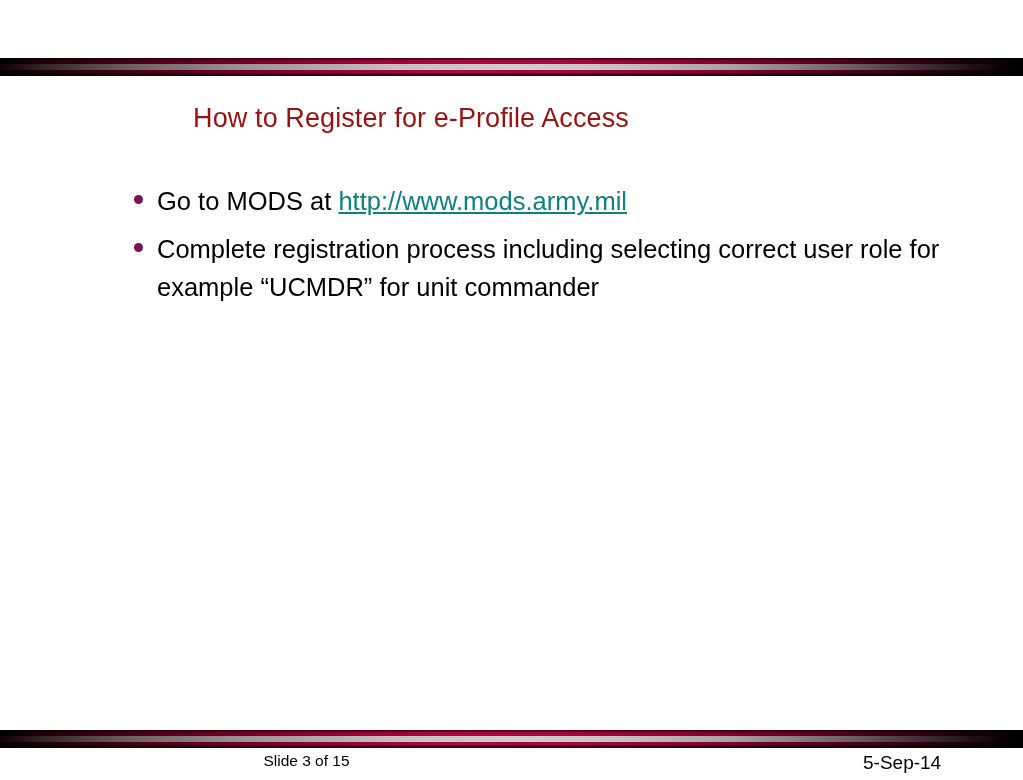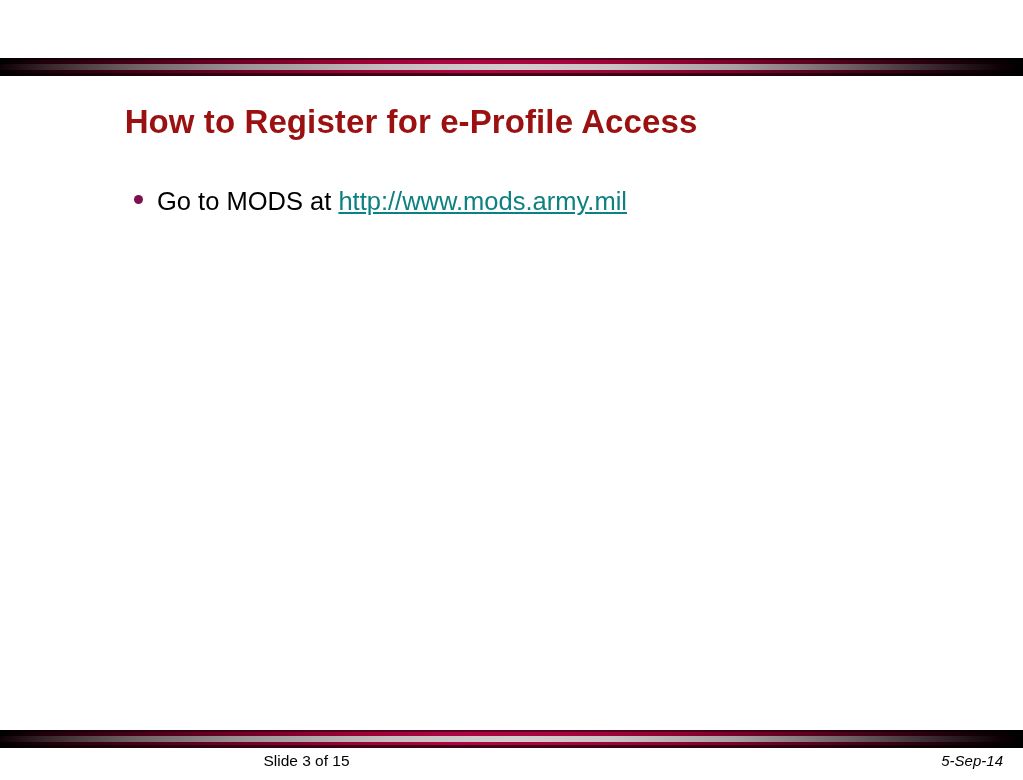--- a/index.html
+++ b/index.html
@@ -90,22 +90,22 @@
   #rule-top { top: 58px; }
   #rule-bottom { top: 730px; }
 
   
   .title {
     position: absolute;
     left: 0;
     top: 80px;
     width: 822px;
     text-align: center;
-    font-size: 33px;
-    font-weight: bold;
+    font-size: 27px;
+    font-weight: normal;
     color: #9B1010;
     letter-spacing: 0.1px;
     line-height: 40px;
     white-space: nowrap;
   }
 
   
   .body-list {
     position: absolute;
     left: 131px;
@@ -146,25 +146,23 @@
     width: 1023px;
     text-align: center;
     font-size: 15.5px;
     color: #000000;
     transform: translateX(-205px);
   }
   .footer-date {
     position: absolute;
     right: 20px;
     top: 752px;
-    font-size: 15px;
+    font-size: 19px;
     color: #000000;
-    text-align: right;
     width: 140px;
-    font-style: italic;
   }
 </style>
 </head>
 <body>
 
 <div class="slide">
 
   <div class="rule-bar" id="rule-top">
     <div class="band band-body"></div>
     <div class="band band-edge-top"></div>
@@ -176,20 +174,24 @@
 
   <div class="body-list">
 
     <div class="bullet-row">
       <span class="bullet-dot"></span>
       <span class="txt"><span>Go to MODS at </span><a class="link" href="#">http://www.mods.army.mil</a></span>
     </div>
 
 
 
+    <div class="bullet-row">
+      <span class="bullet-dot"></span>
+      <span class="txt">Complete registration process including selecting correct user role for example “UCMDR” for unit commander</span>
+    </div>
 
 
   </div>
 
   <div class="rule-bar" id="rule-bottom">
     <div class="band band-body"></div>
     <div class="band band-edge-top"></div>
     <div class="band band-highlight"></div>
     <div class="band band-edge-bot"></div>
   </div>

